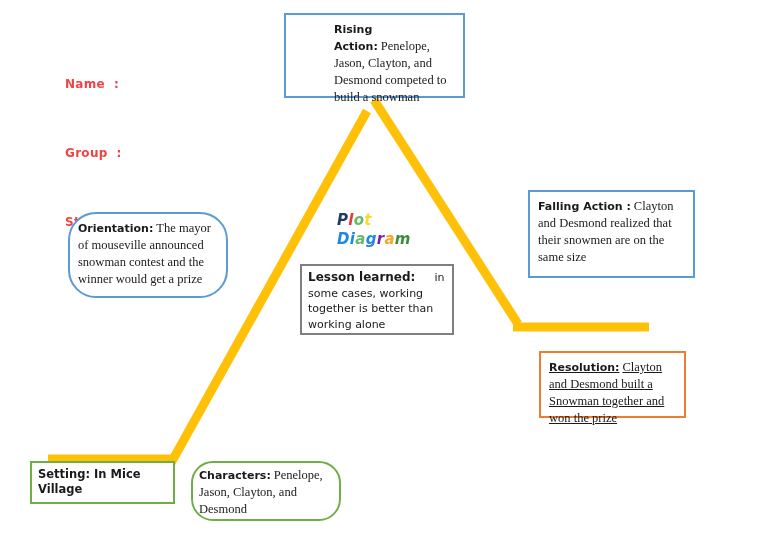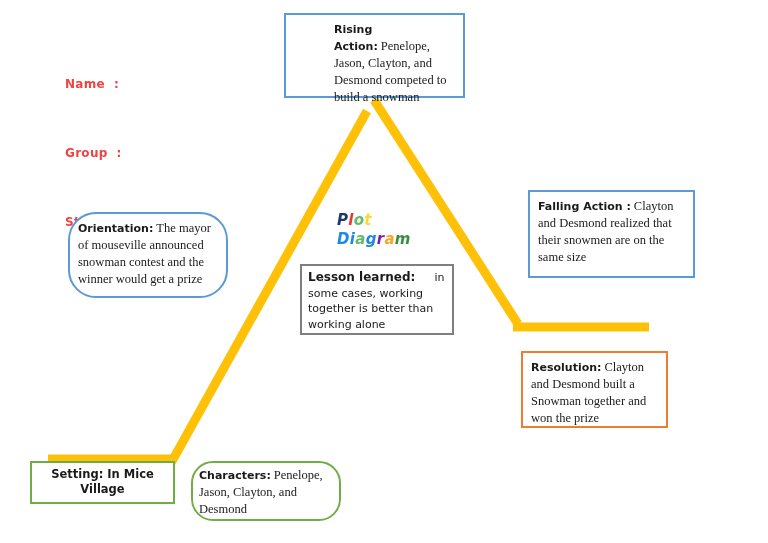--- a/index.html
+++ b/index.html
@@ -18,21 +18,21 @@
     position:absolute; z-index:2; background:#ffffff;
     border:2px solid #5B9BD5; box-sizing:border-box;
     color:#1a1a1a; font-size:11px; line-height:17px;
   }
   .box .lbl { font-weight:bold; font-family:"DejaVu Sans", sans-serif; font-size:11px; }
   .box .txt { font-family:"Liberation Serif", serif; font-size:12.5px; margin-left:3px; }
   .pad-lg { padding:6px 8px; }
   .box-rising     { left:284px; top:13px;  width:181px; height:85px; }
   .box-orientation{ left:68px;  top:212px; width:160px; height:86px; }
   .box-falling    { left:528px; top:176px; width:167px; height:88px;margin-top:14px; }
-  .box-resolution { left:521px; top:351px; width:147px; height:77px; }
+  .box-resolution { left:539px; top:351px; width:147px; height:67px;text-decoration:underline; }
   .box-lesson     { left:300px; top:264px; width:154px; height:71px;
                     font-size:12px; line-height:15.5px; padding:4px 6px; }
   .box-lesson .lbl { font-size:12px;margin-top:45px; }
   .box-lesson .txt { font-family:"DejaVu Sans", sans-serif; font-size:11px; margin-left:19px;text-align:right; }
   .box-setting    { left:30px;  top:461px; width:145px; height:43px;
                     font-size:11.5px; line-height:15px; padding:4px 6px; }
   .box-setting .lbl { font-size:11.5px; }
   .box-characters { left:191px; top:461px; width:150px; height:60px;
                     line-height:16px; padding:4px 6px;border-radius:22px; }
   .title {
@@ -77,21 +77,21 @@
   </div>
 
   <div class="box box-resolution pad-lg" style="border-color: rgb(237, 125, 49);">
     <span class="lbl">Resolution:</span><span class="txt">Clayton and Desmond built a Snowman together and won the prize</span>
   </div>
 
   <div class="box box-lesson" style="border-color: rgb(127, 127, 127);">
     <span class="lbl">Lesson learned:</span><span class="txt">in some cases, working together is better than working alone</span>
   </div>
 
-  <div class="box box-setting" style="border-color: rgb(112, 173, 71); text-align: center;">
+  <div class="box box-setting" style="border-color: rgb(112, 173, 71);">
     <span class="lbl">Setting: In Mice Village</span>
   </div>
 
   <div class="box box-characters" style="border-color: rgb(112, 173, 71);">
     <span class="lbl">Characters:</span><span class="txt">Penelope, Jason, Clayton, and Desmond</span>
   </div>
 
 </div>
 
 </body></html>

